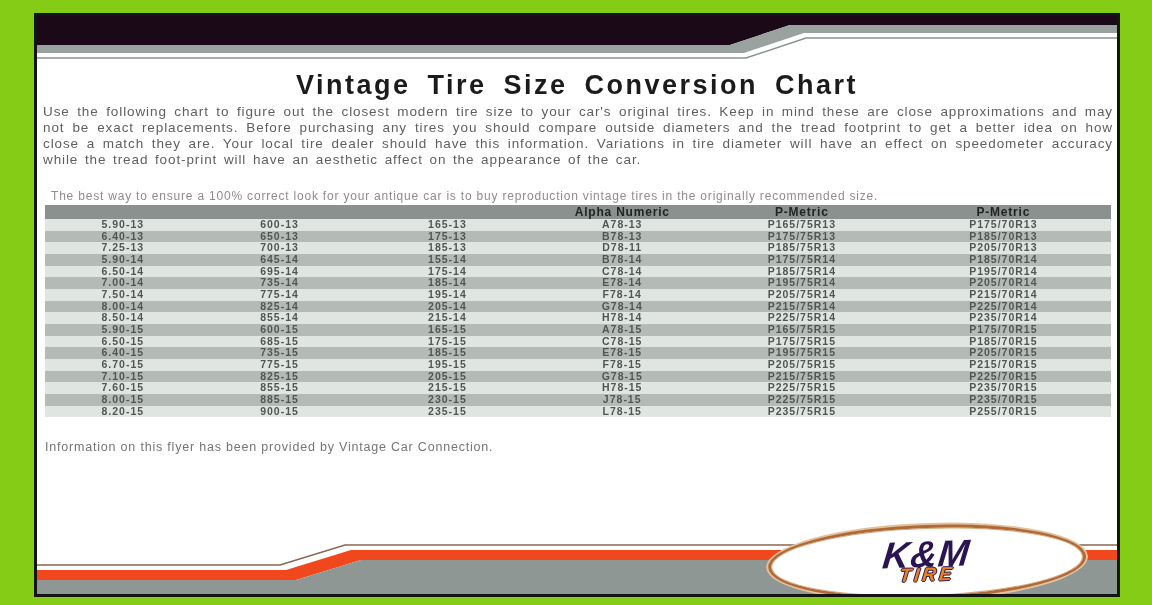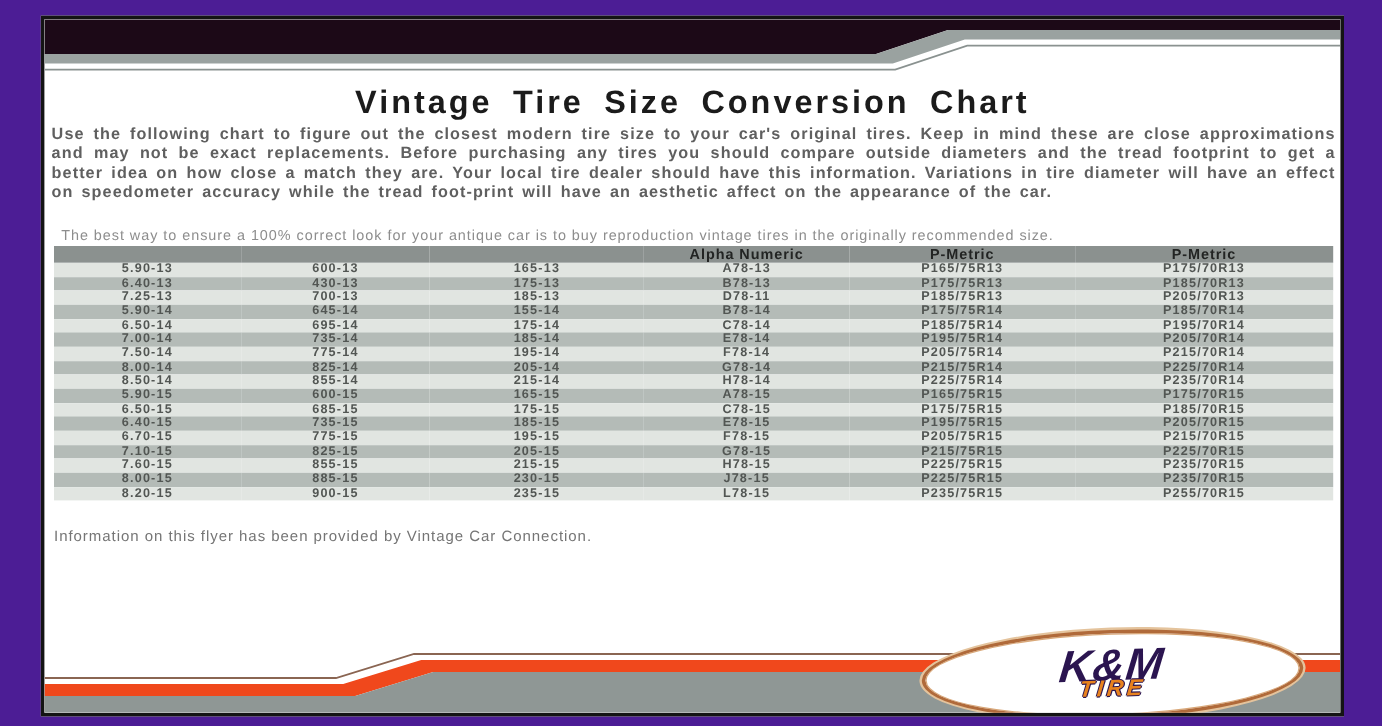--- a/index.html
+++ b/index.html
@@ -1,25 +1,25 @@
 <!DOCTYPE html>
 <html><head>
 <meta charset="utf-8">
 <style>
   html,body{margin:0;padding:0;background:#ffffff;width:1152px;height:605px;
     font-family:"Liberation Sans",sans-serif;overflow:hidden;}
-  .stage{position:relative;width:1152px;height:605px;background:#4c1d95;}
+  .stage{position:relative;width:1152px;height:605px;background:#84cc16;}
   .frame{position:absolute;left:34px;top:13px;width:1080px;height:578px;
     border:3px solid #141414;background:#ffffff;overflow:hidden;}
   .banner-top{position:absolute;top:0;left:0;width:1080px;height:50px;}
   .banner-bottom{position:absolute;bottom:0;left:0;width:1080px;height:62px;}
   .page-title{position:absolute;top:54px;left:0;width:100%;text-align:center;
     font-size:27px;font-weight:bold;color:#1b1b1b;letter-spacing:2.5px;word-spacing:7px;}
   .intro{position:absolute;top:88px;left:6px;width:1070px;text-align:justify;
-    font-size:13.5px;line-height:16px;color:#5f5f5f;letter-spacing:0.9px;word-spacing:2px;font-weight:bold;}
+    font-size:13.5px;line-height:16px;color:#5f5f5f;letter-spacing:0.9px;word-spacing:2px;}
   .note{position:absolute;top:173px;left:14px;width:1060px;
     font-size:12px;color:#8d8d8d;letter-spacing:0.8px;}
   .tire-table{position:absolute;top:189px;left:8px;width:1066px;
     border-collapse:collapse;table-layout:fixed;}
   .tire-table thead{background:#8b918f;}
   .tire-table th{font-size:12px;font-weight:bold;color:#222423;padding:0;
     letter-spacing:0.8px;}
   .tire-table th.h1{height:13px;line-height:14px;}
   .tire-table th.h2{height:15px;line-height:14px;}
   .tire-table td{font-size:10.5px;font-weight:bold;color:#525653;height:11.65px;
@@ -80,21 +80,21 @@
           <tr>
             <td>5.90-13</td>
             <td>600-13</td>
             <td>165-13</td>
             <td>A78-13</td>
             <td>P165/75R13</td>
             <td>P175/70R13</td>
           </tr>
           <tr>
             <td>6.40-13</td>
-            <td>430-13</td>
+            <td>650-13</td>
             <td>175-13</td>
             <td>B78-13</td>
             <td>P175/75R13</td>
             <td>P185/70R13</td>
           </tr>
           <tr>
             <td>7.25-13</td>
             <td>700-13</td>
             <td>185-13</td>
             <td>D78-11</td>

